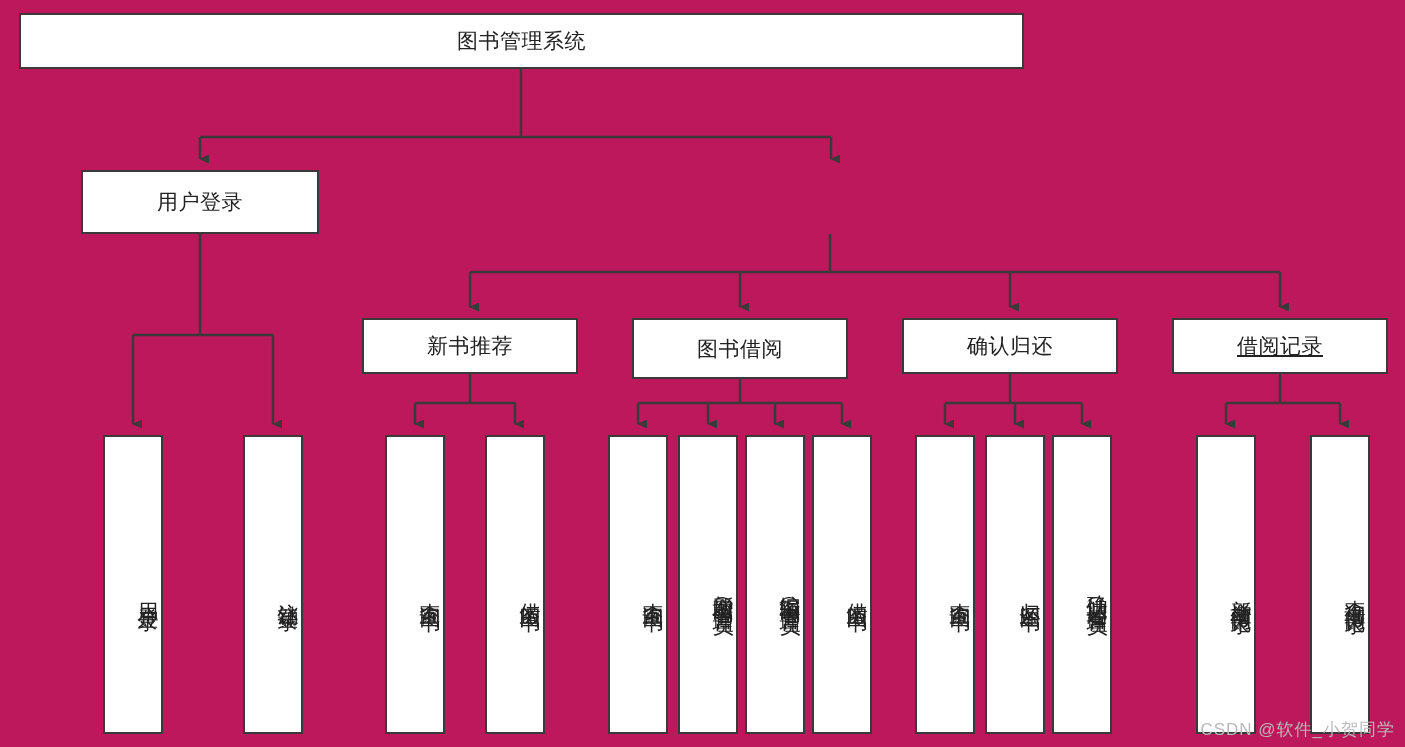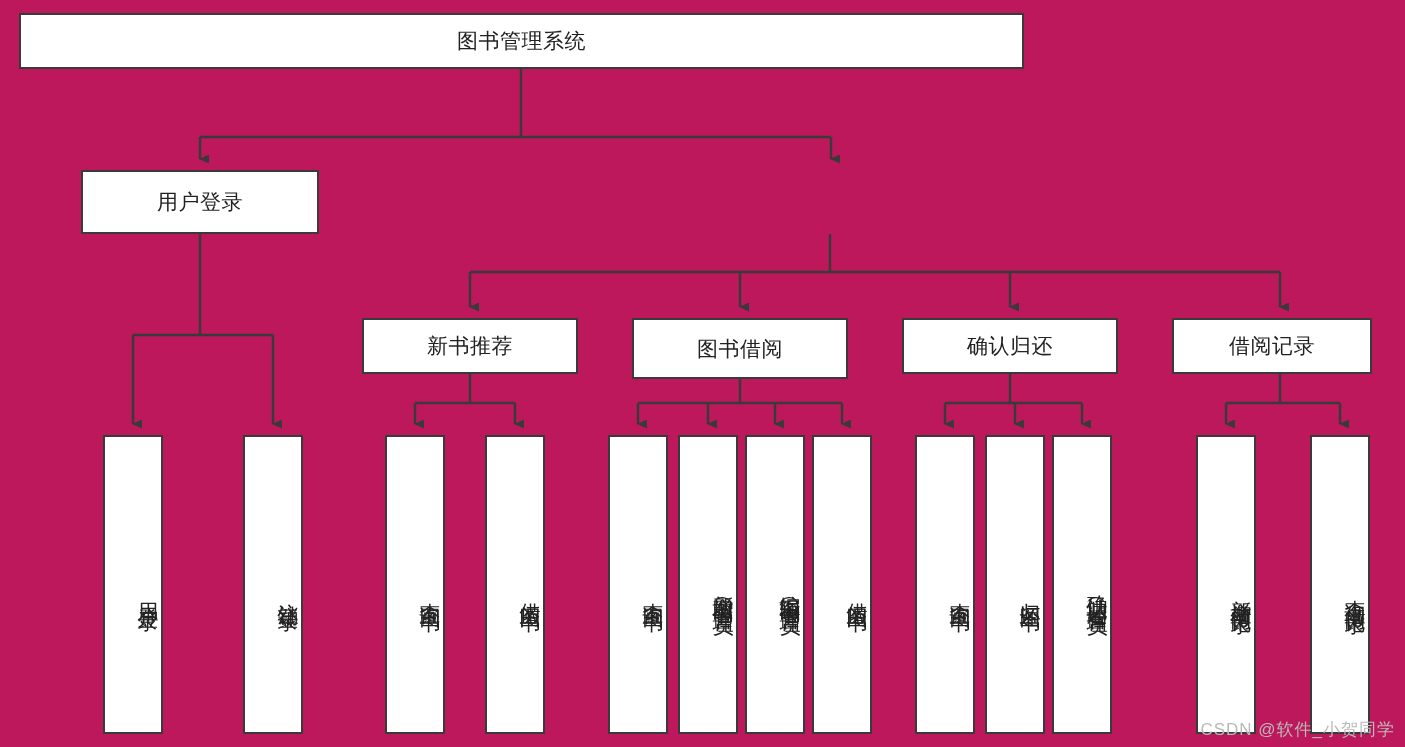--- a/index.html
+++ b/index.html
@@ -140,21 +140,21 @@
 
   <div class="node-box horizontal" style="left:362px; top:318px; width:216px; height:56px;">
     <span class="node-label">新书推荐</span>
   </div>
   <div class="node-box horizontal" style="left:632px; top:318px; width:216px; height:61px;">
     <span class="node-label">图书借阅</span>
   </div>
   <div class="node-box horizontal" style="left:902px; top:318px; width:216px; height:56px;">
     <span class="node-label">确认归还</span>
   </div>
-  <div class="node-box horizontal" style="left:1172px; top:318px; width:200px; height:56px;">
+  <div class="node-box horizontal" style="left:1172px; top:318px; width:216px; height:56px;text-decoration:underline;">
     <span class="node-label">借阅记录</span>
   </div>
 
   <div class="node-box vertical" style="left:103px; top:435px; width:60px; height:299px;">
     <span class="node-label">用户登录</span>
   </div>
   <div class="node-box vertical" style="left:243px; top:435px; width:60px; height:299px;">
     <span class="node-label">注销登录</span>
   </div>
   <div class="node-box vertical" style="left:385px; top:435px; width:60px; height:299px;">

